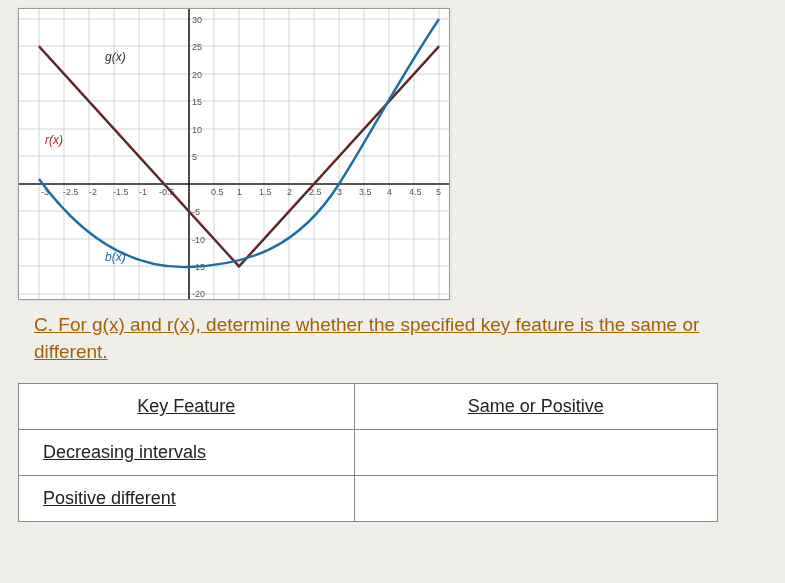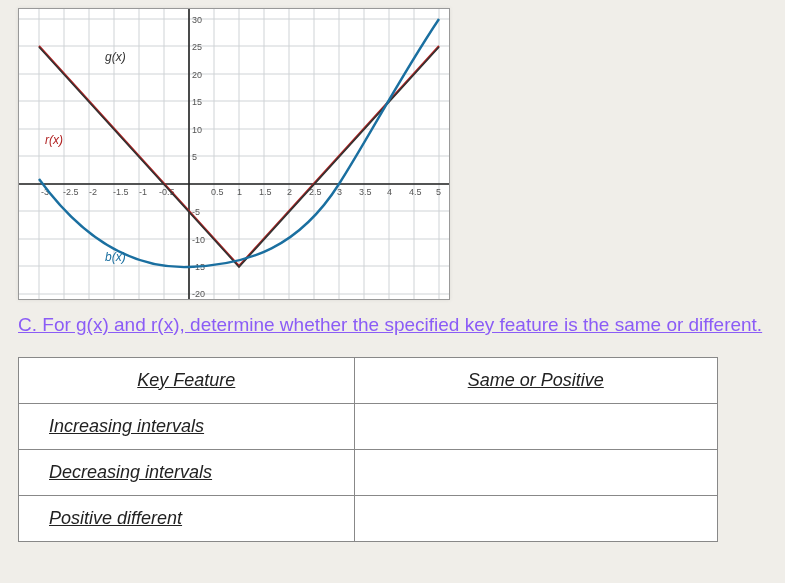--- a/index.html
+++ b/index.html
@@ -21,38 +21,37 @@
     height: 290px;
     background: #fff;
     border: 1px solid #999;
     position: relative;
     margin-bottom: 12px;
     box-shadow: 0 0 4px rgba(0,0,0,0.08);
   }
   .graph-wrap svg { width: 100%; height: 100%; display:block; }
   .prompt {
     font-size: 19px;
-    color: #8b5cf6;
+    color: #a16207;
     text-decoration: underline;
     line-height: 1.4;
-    margin: 8px 0 18px 0;
+    margin: 8px 0 18px 16px;
   }
   table.feat {
     border-collapse: collapse;
     width: 700px;
     background: #fff;
   }
   table.feat td, table.feat th {
     border: 1px solid #888;
-    padding: 12px 30px;
+    padding: 12px 24px;
     font-size: 18px;
     color: #222;
     text-align: left;
     vertical-align: middle;
-    font-style: italic;
   }
   table.feat th {
     font-weight: normal;
     text-align: center;
     text-decoration: underline;
   }
   table.feat td.kf {
     text-decoration: underline;
     width: 48%;
   }
@@ -155,24 +154,20 @@
 
   <div class="prompt">C. For g(x) and r(x), determine whether the specified key feature is the same or different.</div>
 
   <table class="feat">
     <tbody>
         <tr>
       <th>Key Feature</th>
       <th>Same or Positive</th>
     </tr>
     <tr>
-      <td class="kf">Increasing intervals</td>
-      <td class="ans"></td>
-    </tr>
-    <tr>
       <td class="kf">Decreasing intervals</td>
       <td class="ans"></td>
     </tr>
     <tr>
       <td class="kf">Positive different</td>
       <td class="ans"></td>
     </tr>
   </tbody>
     </table>
 

